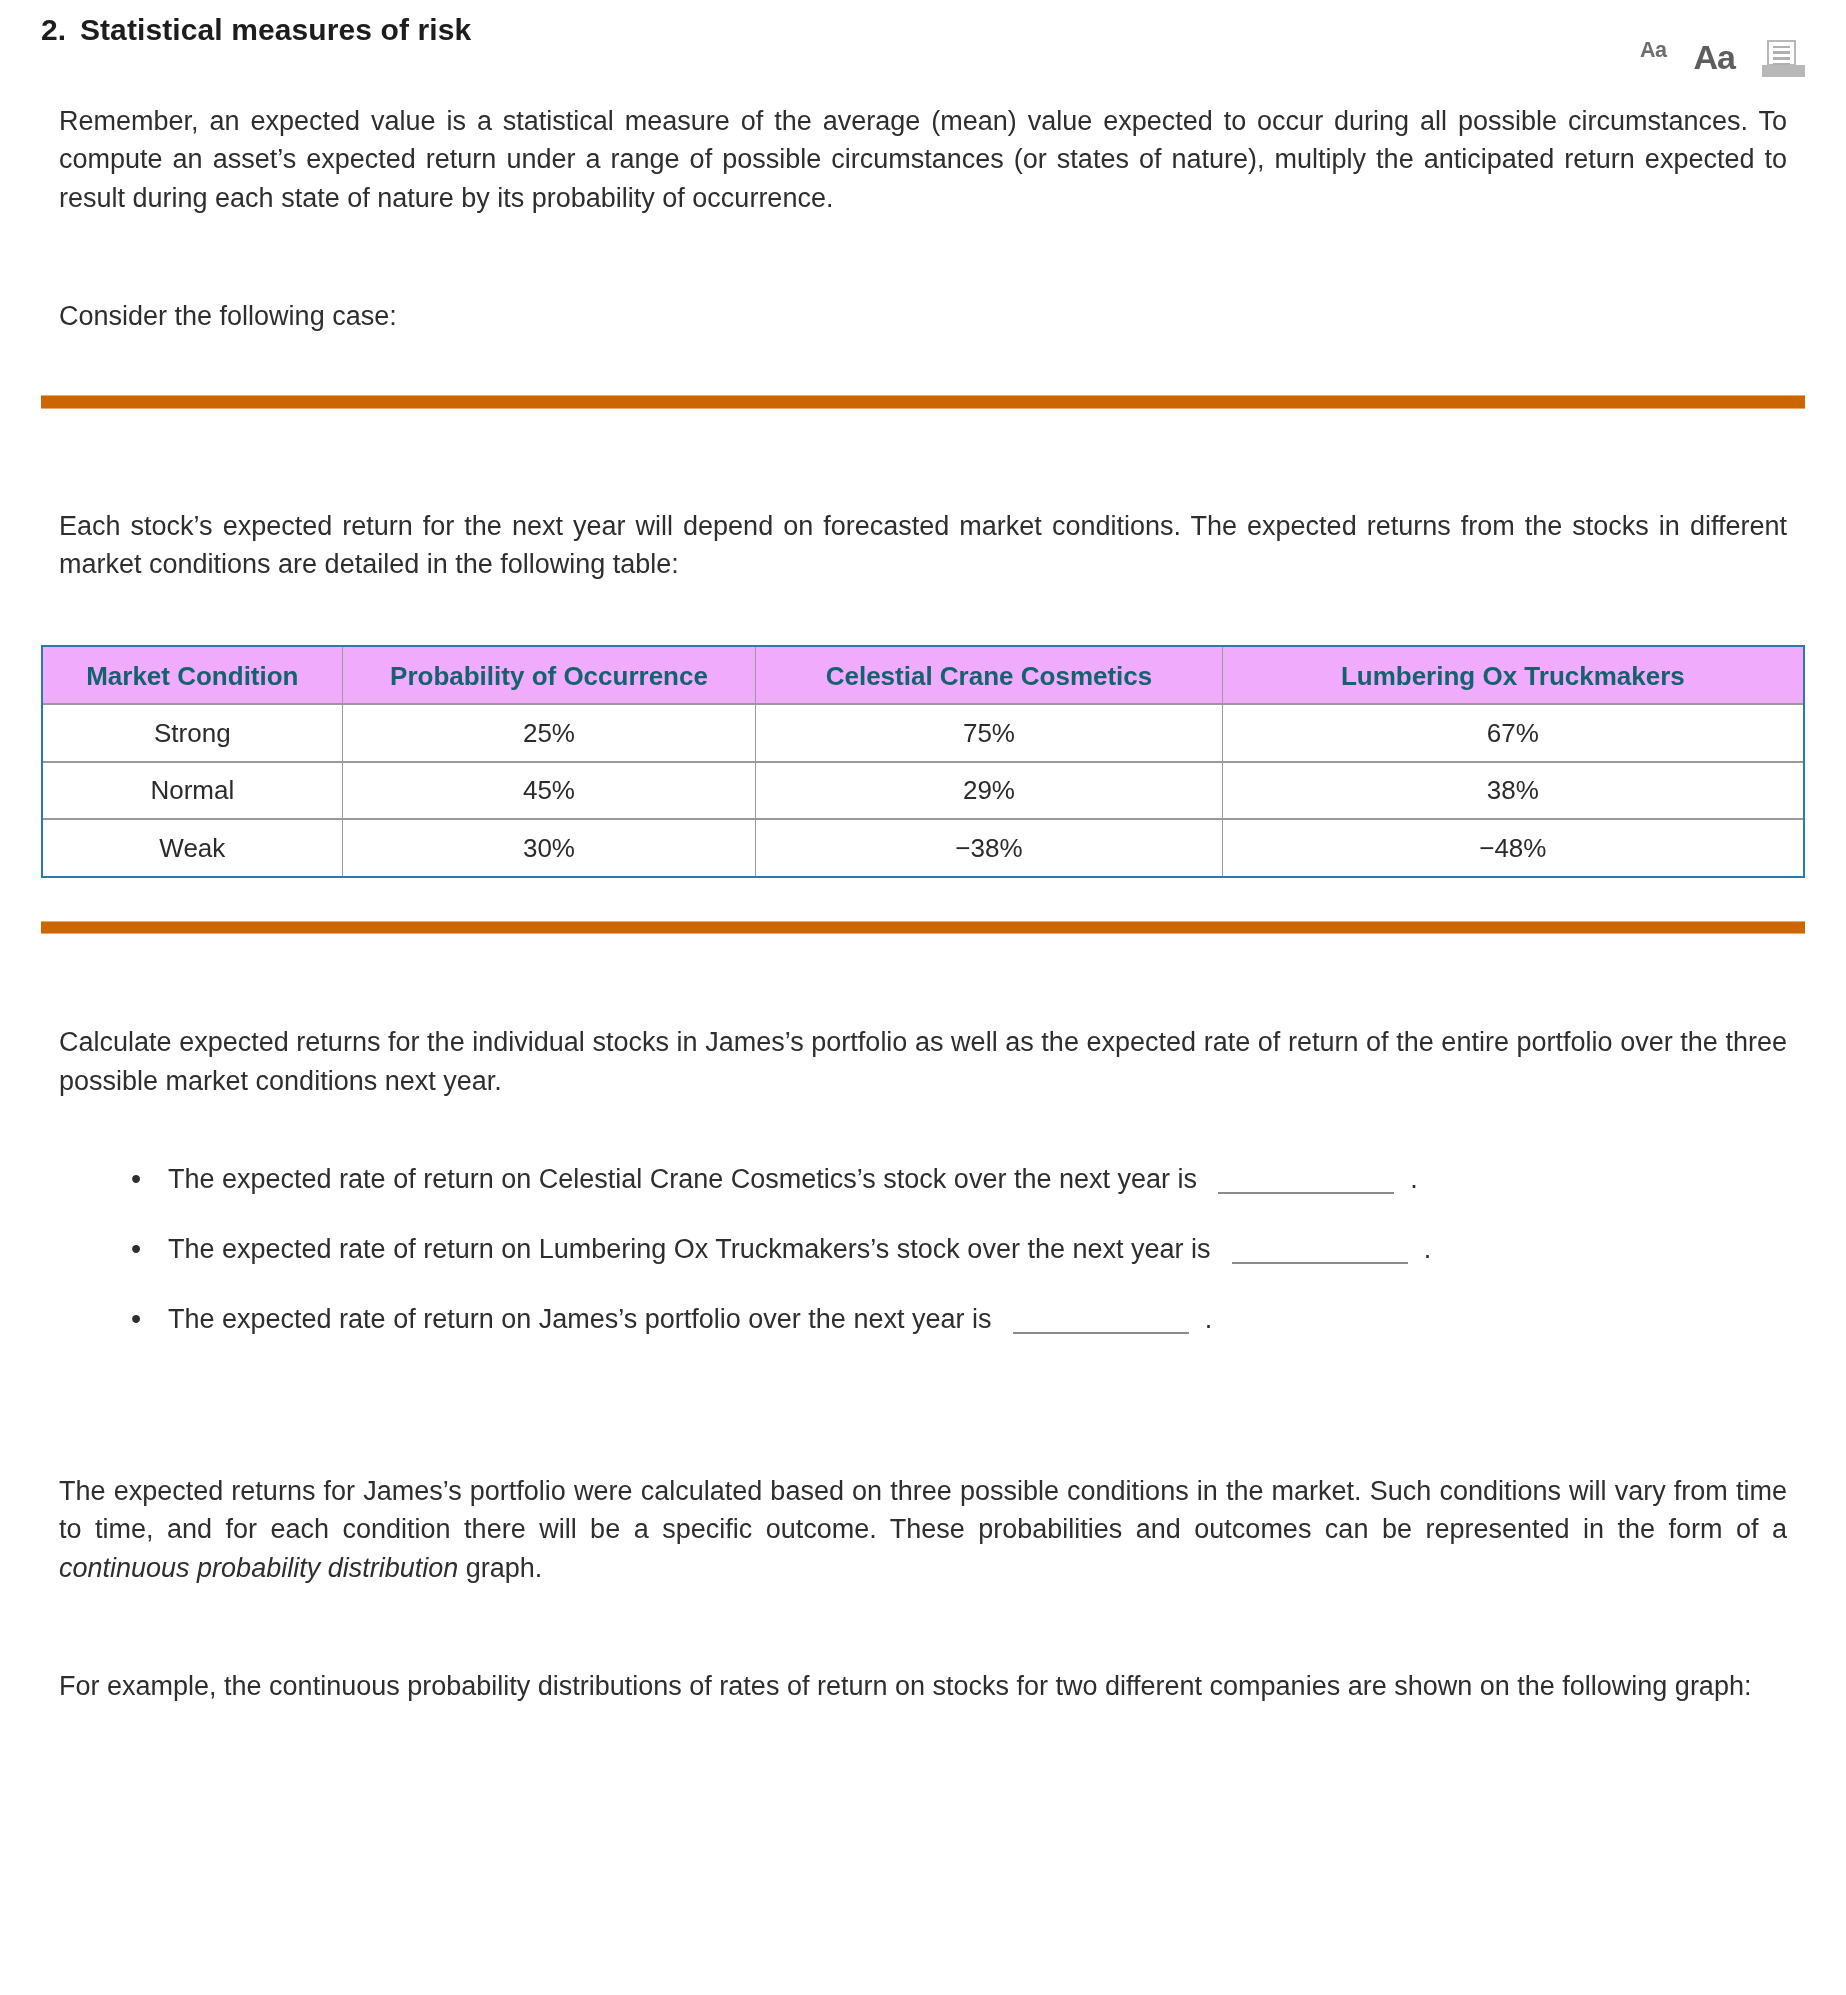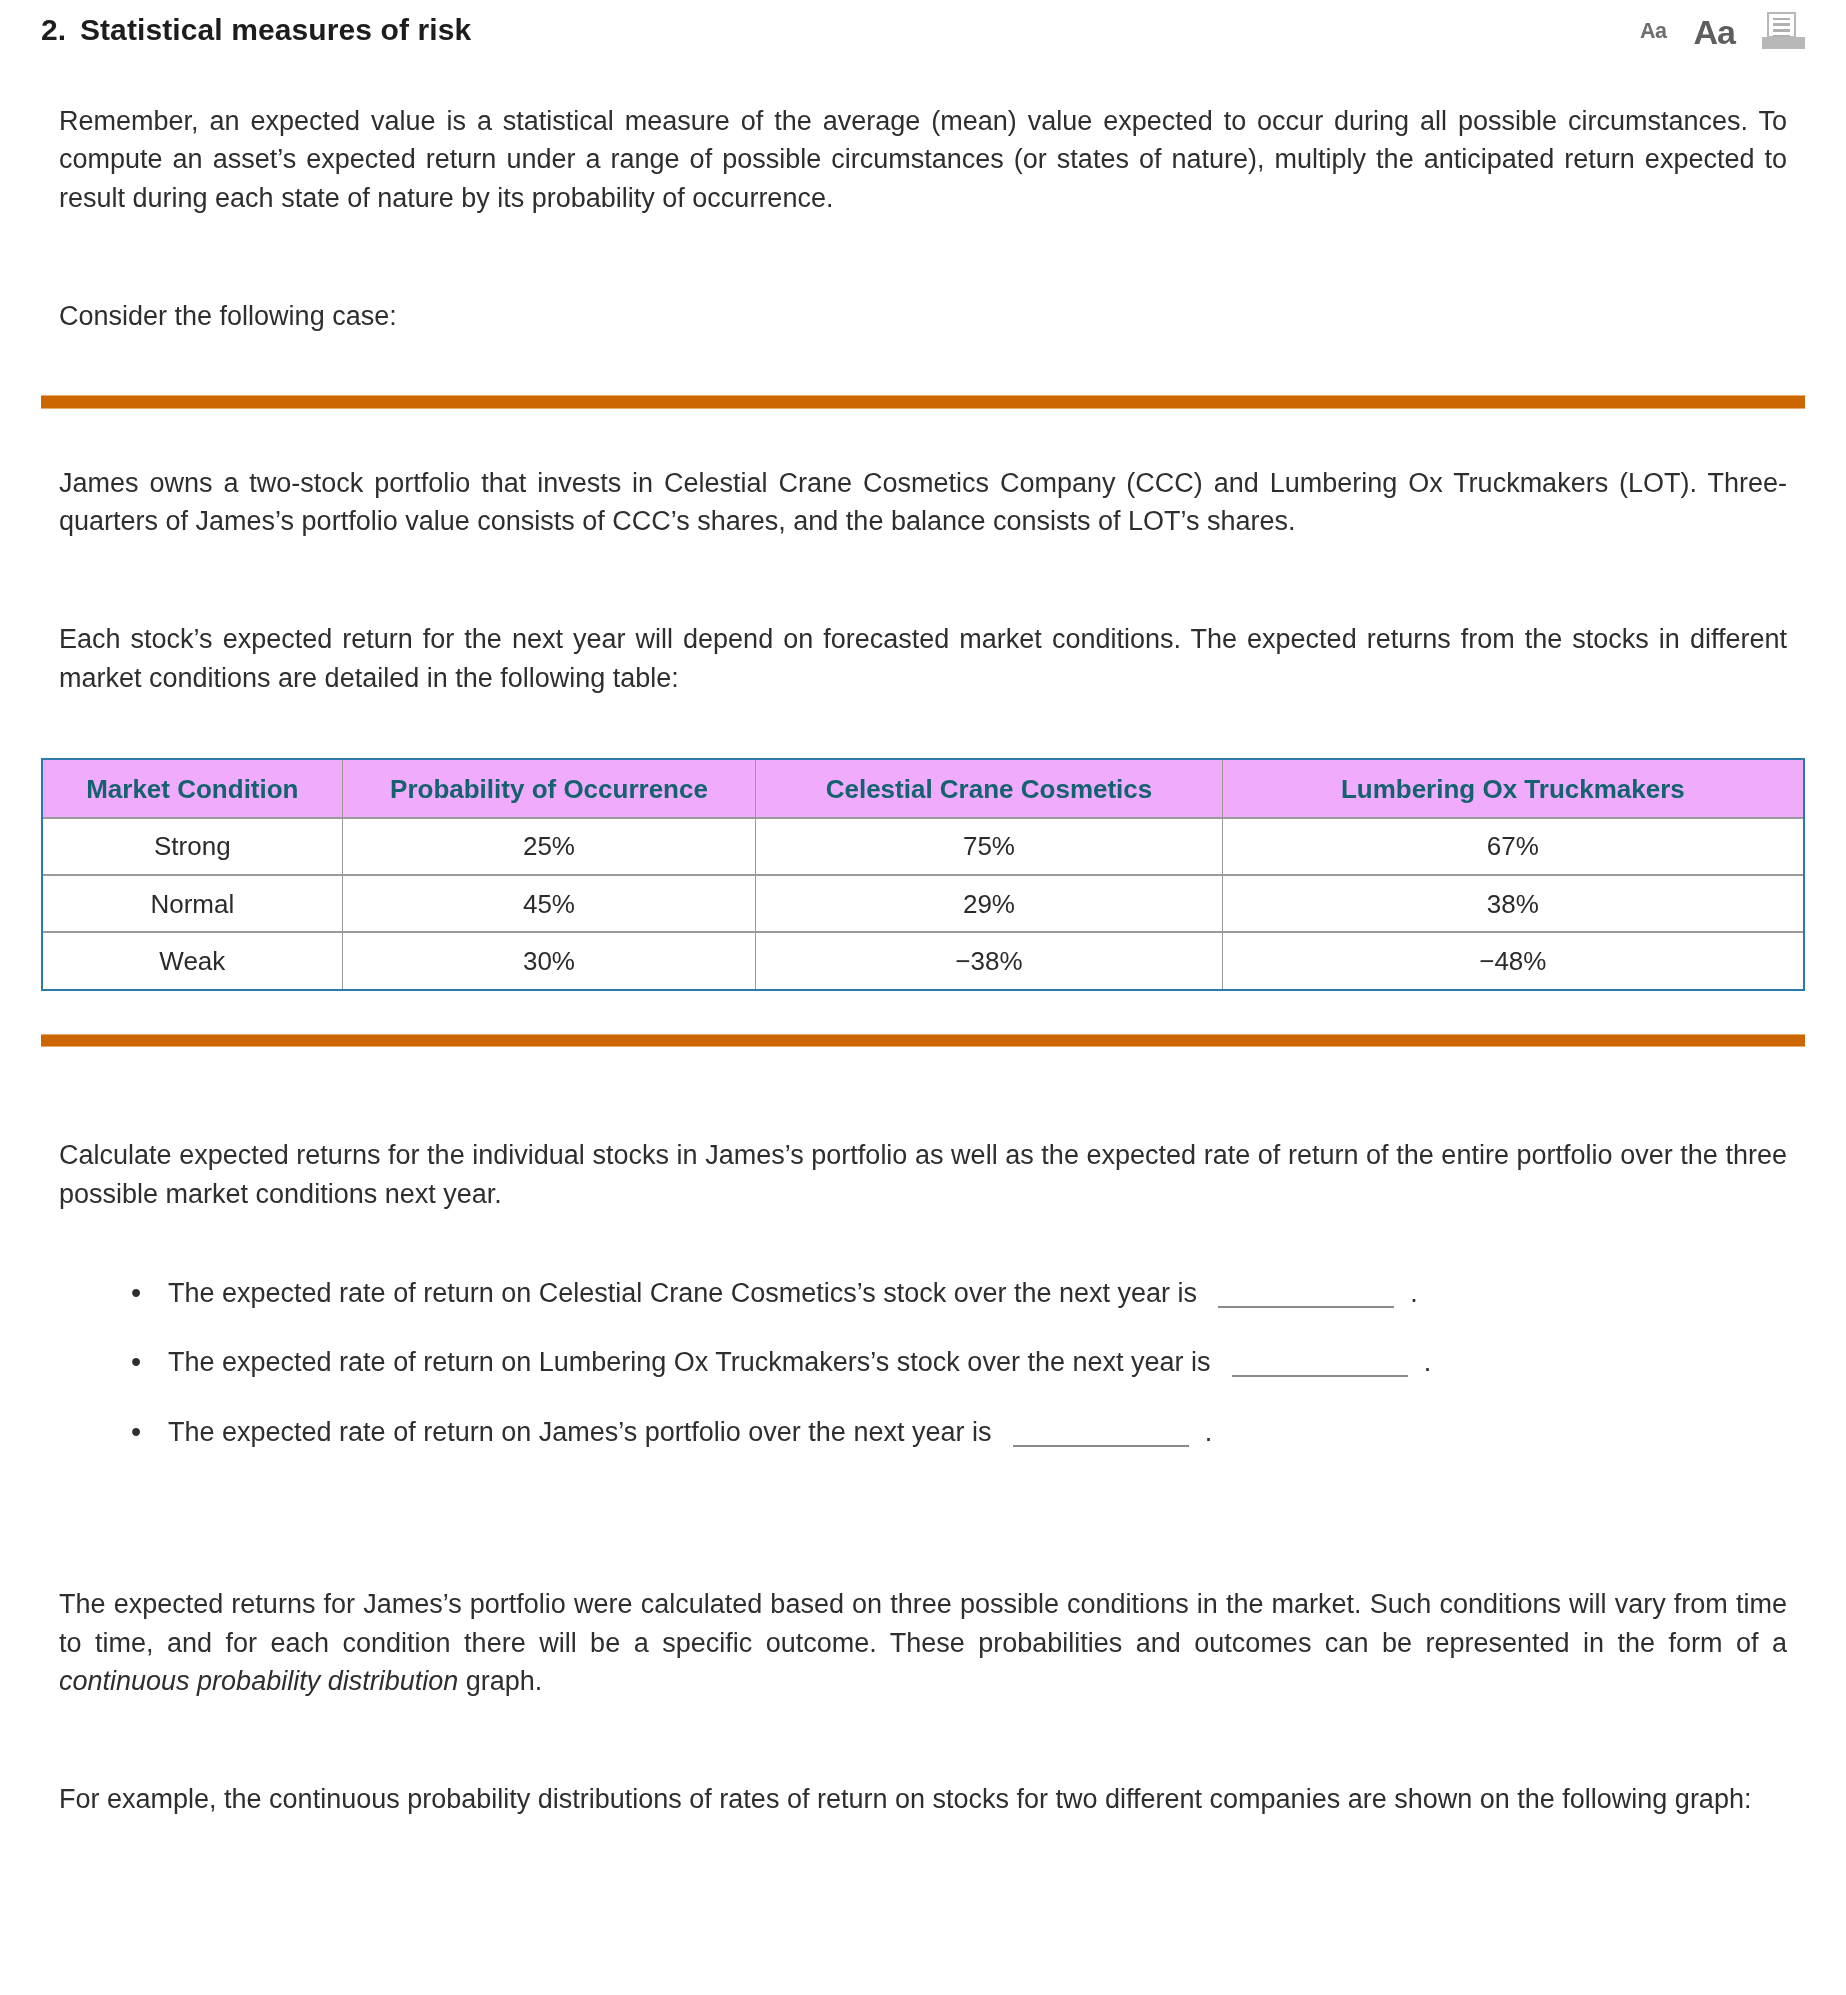--- a/index.html
+++ b/index.html
@@ -36,23 +36,23 @@
     font-weight: bold;
     color: #1d1d1d;
     letter-spacing: 0.1px;
     padding-top: 13px;
     white-space: nowrap;
   }
   .section-title .num { margin-right: 13.7px; }
 
   .header-icons {
     display: flex;
-    align-items: center;
     gap: 27px;
     padding-top: 11.7px;
+    margin-top: 28px;
   }
   .icon-aa-small {
     font-size: 21.5px;
     font-weight: bold;
     color: #6d6d6d;
     line-height: 1;
     letter-spacing: -0.5px;
     cursor: pointer;
   }
   .icon-aa-large {
@@ -212,21 +212,20 @@
   <div style="height:13.7px"></div>
   <p class="body">Remember, an expected value is a statistical measure of the average (mean) value expected to occur during all possible circumstances. To compute an asset’s expected return under a range of possible circumstances (or states of nature), multiply the anticipated return expected to result during each state of nature by its probability of occurrence.</p>
 
   <div style="height:43px"></div>
   <p class="body noj">Consider the following case:</p>
 
   <div style="height:42px"></div>
   <div class="divider-orange"></div>
 
   <div style="height:37px"></div>
-  <p class="body">James owns a two-stock portfolio that invests in Celestial Crane Cosmetics Company (CCC) and Lumbering Ox Truckmakers (LOT). Three-quarters of James’s portfolio value consists of CCC’s shares, and the balance consists of LOT’s shares.</p>
 
   <div style="height:43px"></div>
   <p class="body">Each stock’s expected return for the next year will depend on forecasted market conditions. The expected returns from the stocks in different market conditions are detailed in the following table:</p>
 
   <div style="height:43px"></div>
 
   <div class="table-wrap">
     <table class="risk">
       <colgroup>
         <col class="col-a">

